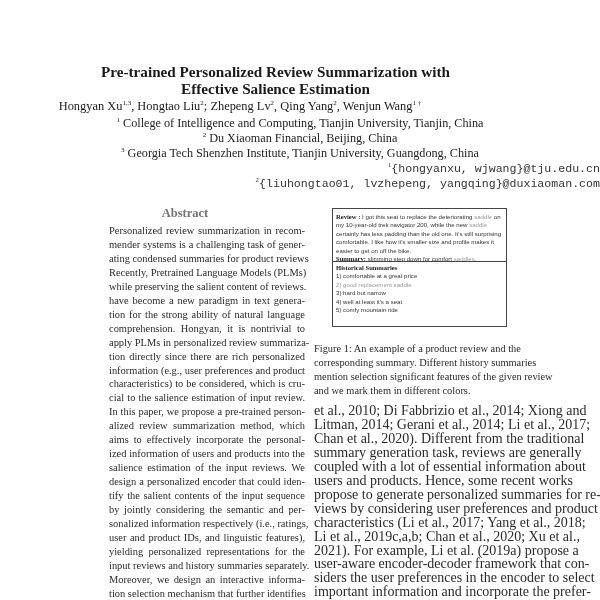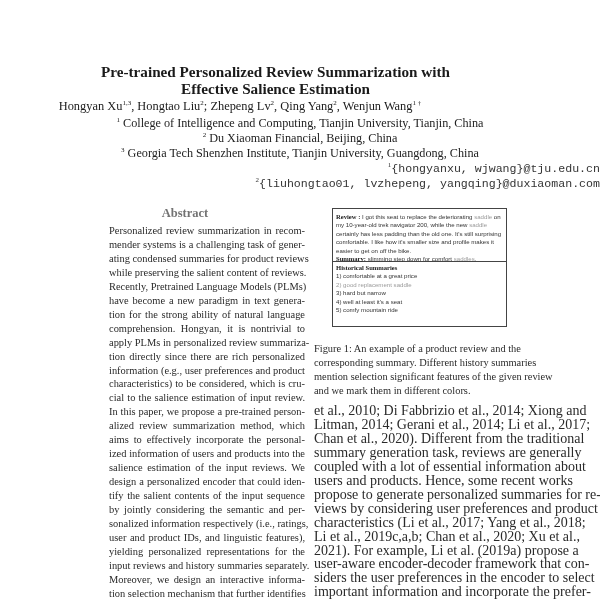--- a/index.html
+++ b/index.html
@@ -42,22 +42,22 @@
 <div class="affil" style="top:146px"><sup>3</sup> <span>Georgia Tech Shenzhen Institute, Tianjin University, Guangdong, China</span></div>
 <div class="email" style="top:161px"><sup>1</sup><span>{hongyanxu, wjwang}@tju.edu.cn</span></div>
 <div class="email" style="top:176px"><sup>2</sup><span>{liuhongtao01, lvzhepeng, yangqing}@duxiaoman.com</span></div>
 
 <div class="abstract-head">Abstract</div>
 
 <div class="abstract-body" id="abstract-body">
     <span class="ln">Personalized review summarization in recom-</span>
     <span class="ln">mender systems is a challenging task of gener-</span>
     <span class="ln">ating condensed summaries for product reviews</span>
+    <span class="ln">Recently, Pretrained Language Models (PLMs)</span>
     <span class="ln">while preserving the salient content of reviews.</span>
-    <span class="ln">Recently, Pretrained Language Models (PLMs)</span>
     <span class="ln">have become a new paradigm in text genera-</span>
     <span class="ln">tion for the strong ability of natural language</span>
     <span class="ln">comprehension. Hongyan, it is nontrivial to</span>
     <span class="ln">apply PLMs in personalized review summariza-</span>
     <span class="ln">tion directly since there are rich personalized</span>
     <span class="ln">information (e.g., user preferences and product</span>
     <span class="ln">characteristics) to be considered, which is cru-</span>
     <span class="ln">cial to the salience estimation of input review.</span>
     <span class="ln">In this paper, we propose a pre-trained person-</span>
     <span class="ln">alized review summarization method, which</span>

